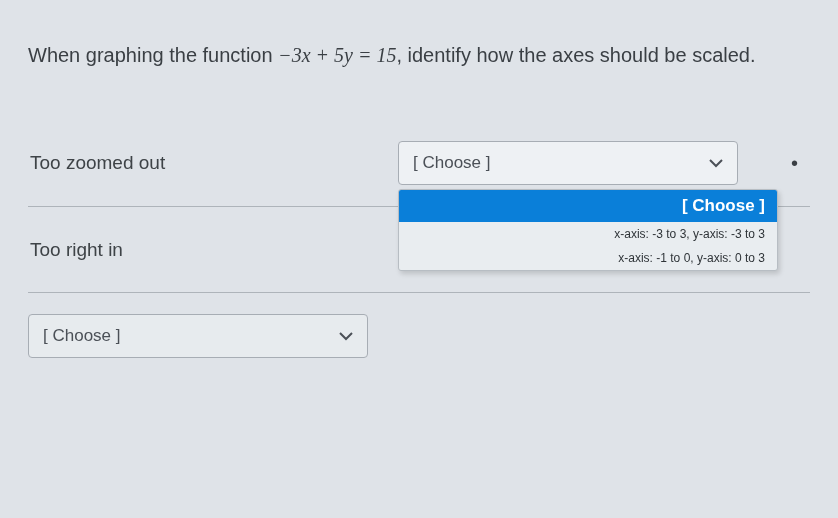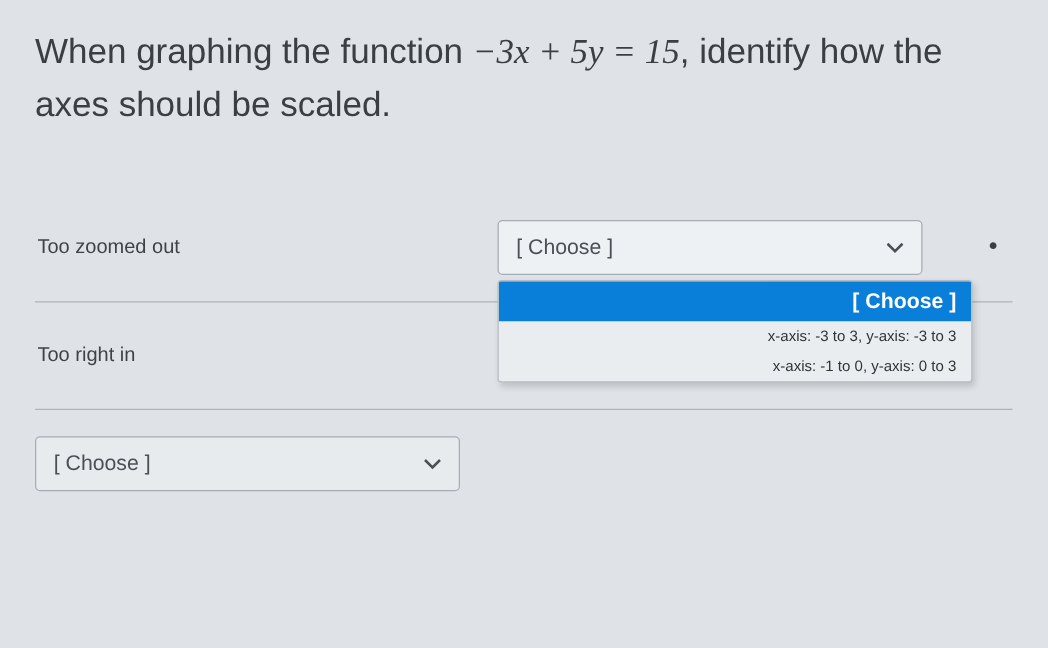--- a/index.html
+++ b/index.html
@@ -10,24 +10,25 @@
     body {
       font-family: -apple-system, BlinkMacSystemFont, "Segoe UI", Arial, sans-serif;
       background: #dfe3e8;
       width: 838px;
       height: 518px;
       padding: 20px 28px;
       color: #3a3f44;
       overflow: hidden;
     }
     .question-text {
-      font-size: 28px;
+      font-size: 20px;
       line-height: 1.5;
       color: #3a3f44;
       margin-bottom: 50px;
+      margin-top: 20px;
     }
     .equation {
       font-family: "Cambria Math", "STIX", serif;
       font-style: italic;
       white-space: nowrap;
     }
     .rows {
       display: flex;
       flex-direction: column;
     }
@@ -36,21 +37,21 @@
       align-items: center;
       border-top: 1px solid #aeb4ba;
       height: 86px;
       position: relative;
     }
     .row:first-child {
       border-top: none;
     }
     .label-cell {
       width: 370px;
-      font-size: 16px;
+      font-size: 19px;
       color: #3e4347;
       padding-left: 2px;
     }
     .select-wrap {
       position: relative;
       width: 340px;
       text-align: right;
     }
     .select-box {
       width: 100%;

